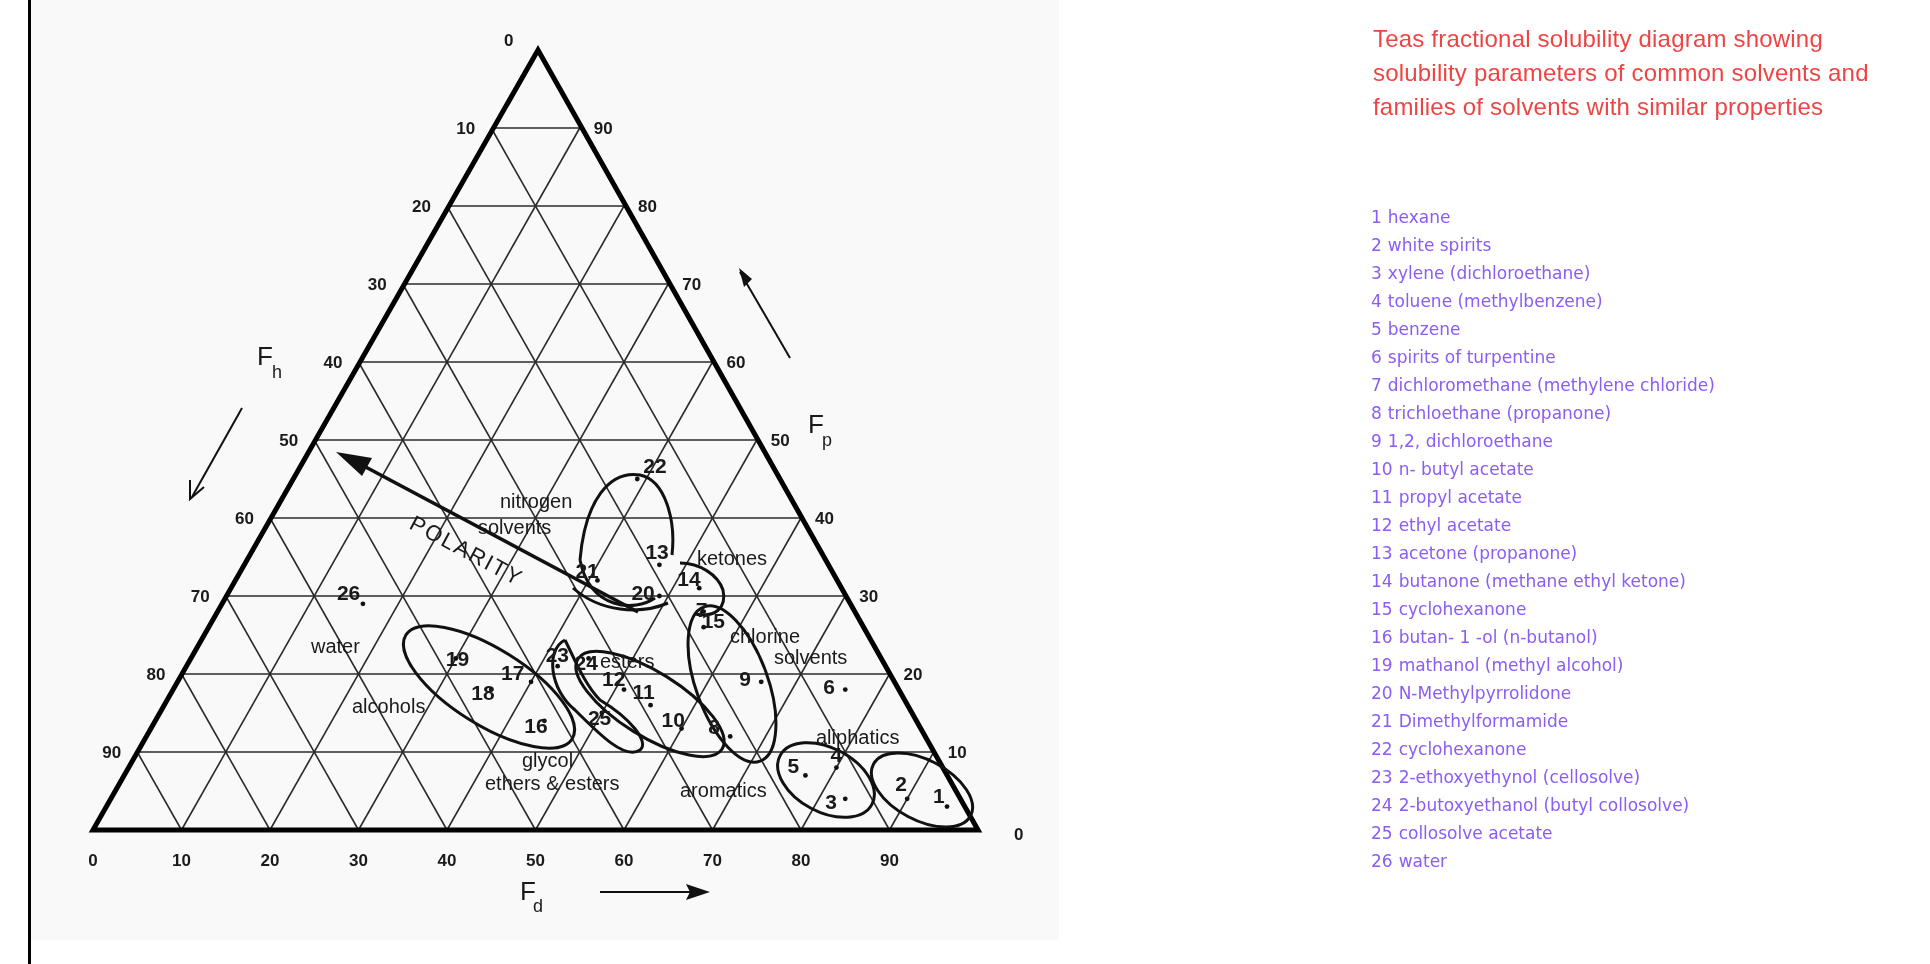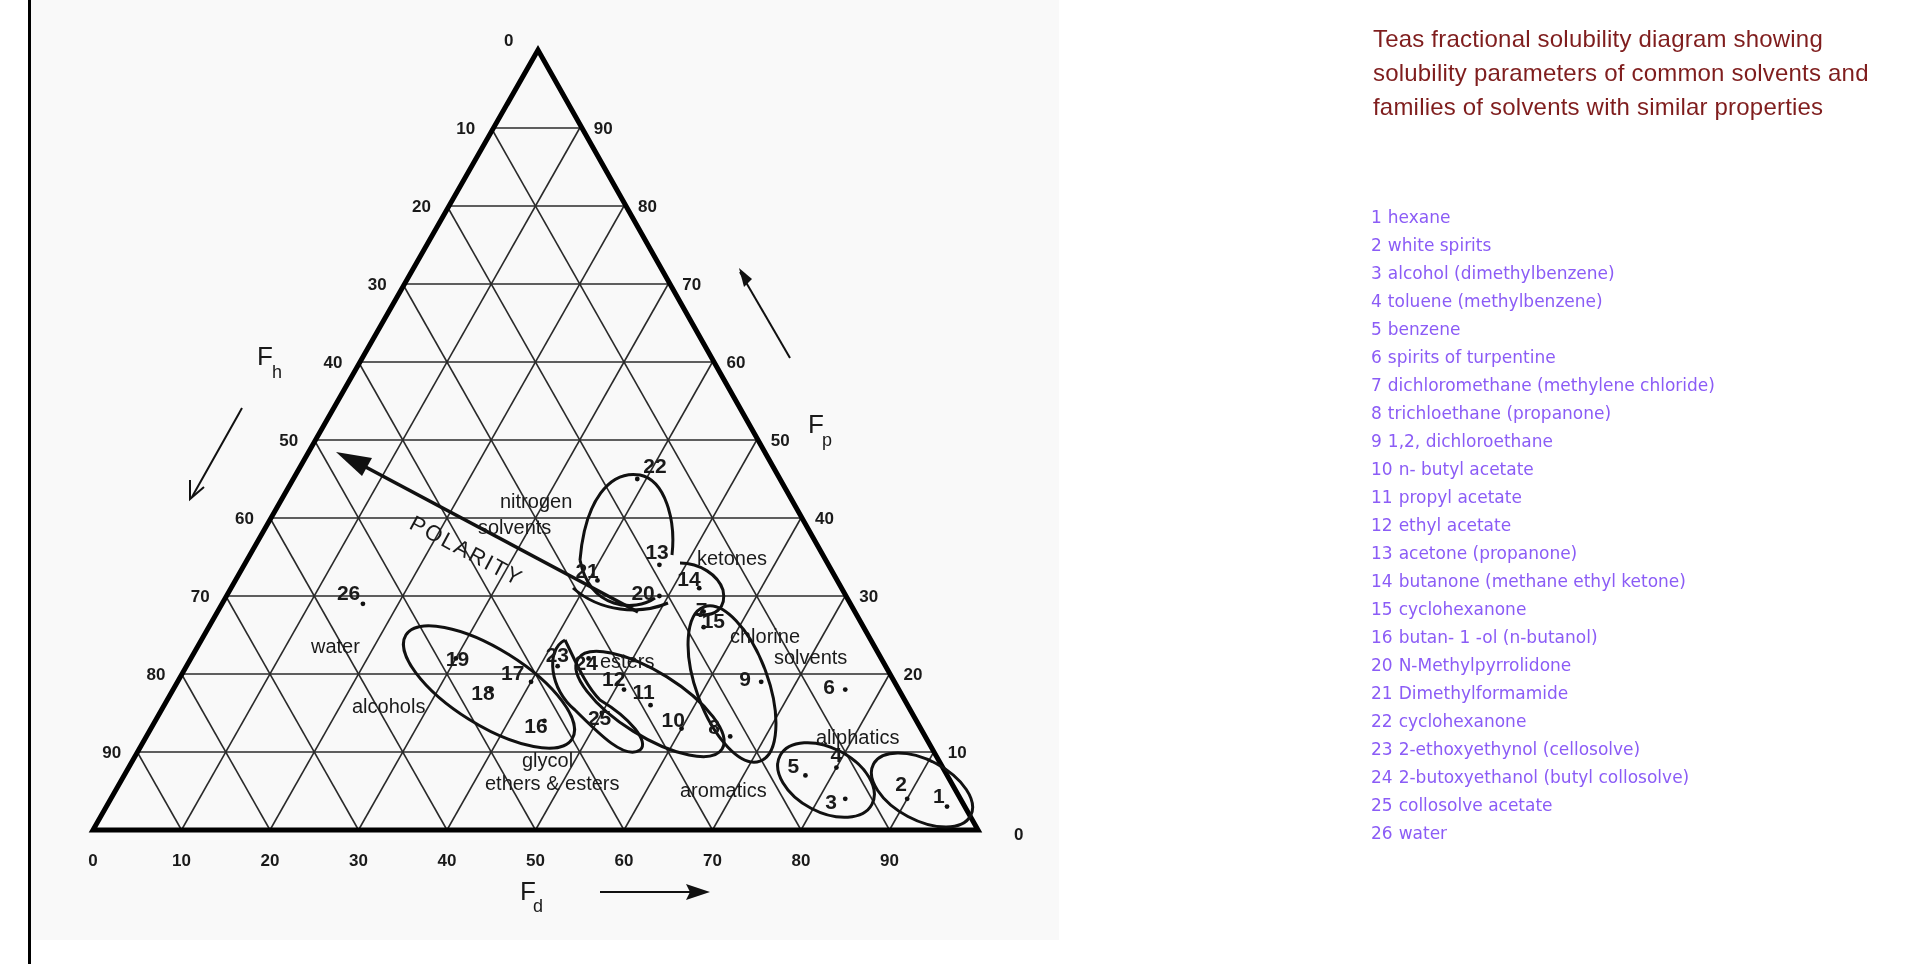--- a/index.html
+++ b/index.html
@@ -1,20 +1,20 @@
 <!DOCTYPE html>
 <html><head>
 <meta charset="utf-8">
 <style>
   html, body { margin: 0; padding: 0; background: #ffffff; }
   body { width: 1930px; height: 964px; position: relative; overflow: hidden; font-family: "Liberation Sans", sans-serif; }
   .left-rule { position: absolute; left: 28px; top: 0; width: 3px; height: 964px; background: #000; }
   .figure { position: absolute; left: 31px; top: 0; width: 1028px; height: 940px; background: #f9f9f9; }
   .figure svg { position: absolute; left: -31px; top: 0; }
-  .caption { position: absolute; left: 1373px; top: 22px; width: 540px; font-family: "Liberation Sans", sans-serif; font-size: 24px; line-height: 34px; color: #7f1d1d; letter-spacing: 0.2px; }
+  .caption { position: absolute; left: 1373px; top: 22px; width: 540px; font-family: "Liberation Sans", sans-serif; font-size: 24px; line-height: 34px; color: #ef4444; letter-spacing: 0.2px; }
   .legend { position: absolute; left: 1371px; top: 203px; margin: 0; padding: 0; list-style: none; font-family: "DejaVu Sans", sans-serif; font-size: 17px; line-height: 28px; color: #8b5cf6; }
   .legend li { white-space: nowrap; }
   .legend .num { margin-right: 6px; }
   svg text { font-family: "Liberation Sans", sans-serif; fill: #1a1a1a; }
   .tick { font-size: 17px; font-weight: bold; }
   .axisname { font-size: 26px; }
   .axissub { font-size: 18px; }
   .pnum { font-size: 21px; font-weight: bold; }
   .grp { font-size: 20px; }
   .pol { font-size: 22px; letter-spacing: 2px; }
@@ -197,34 +197,35 @@
         <text x="336.92499999999995" y="599.8" class="pnum">26</text>
       </g>
   </svg>
 </div>
 
 <div class="caption">Teas fractional solubility diagram showing solubility parameters of common solvents and families of solvents with similar properties</div>
 
 <ul class="legend" id="legend">
     <li><span class="num">1</span><span>hexane</span></li>
     <li><span class="num">2</span><span>white spirits</span></li>
-    <li><span class="num">3</span><span>alcohol (dimethylbenzene)</span></li>
+    <li><span class="num">3</span><span>xylene (dichloroethane)</span></li>
     <li><span class="num">4</span><span>toluene (methylbenzene)</span></li>
     <li><span class="num">5</span><span>benzene</span></li>
     <li><span class="num">6</span><span>spirits of turpentine</span></li>
     <li><span class="num">7</span><span>dichloromethane (methylene chloride)</span></li>
     <li><span class="num">8</span><span>trichloethane (propanone)</span></li>
     <li><span class="num">9</span><span>1,2, dichloroethane</span></li>
     <li><span class="num">10</span><span>n- butyl acetate</span></li>
     <li><span class="num">11</span><span>propyl acetate</span></li>
     <li><span class="num">12</span><span>ethyl acetate</span></li>
     <li><span class="num">13</span><span>acetone (propanone)</span></li>
     <li><span class="num">14</span><span>butanone (methane ethyl ketone)</span></li>
     <li><span class="num">15</span><span>cyclohexanone</span></li>
     <li><span class="num">16</span><span>butan- 1 -ol (n-butanol)</span></li>
+    <li><span class="num">19</span><span>mathanol (methyl alcohol)</span></li>
     <li><span class="num">20</span><span>N-Methylpyrrolidone</span></li>
     <li><span class="num">21</span><span>Dimethylformamide</span></li>
     <li><span class="num">22</span><span>cyclohexanone</span></li>
     <li><span class="num">23</span><span>2-ethoxyethynol (cellosolve)</span></li>
     <li><span class="num">24</span><span>2-butoxyethanol (butyl collosolve)</span></li>
     <li><span class="num">25</span><span>collosolve acetate</span></li>
     <li><span class="num">26</span><span>water</span></li>
   </ul>
 
 </body></html>

